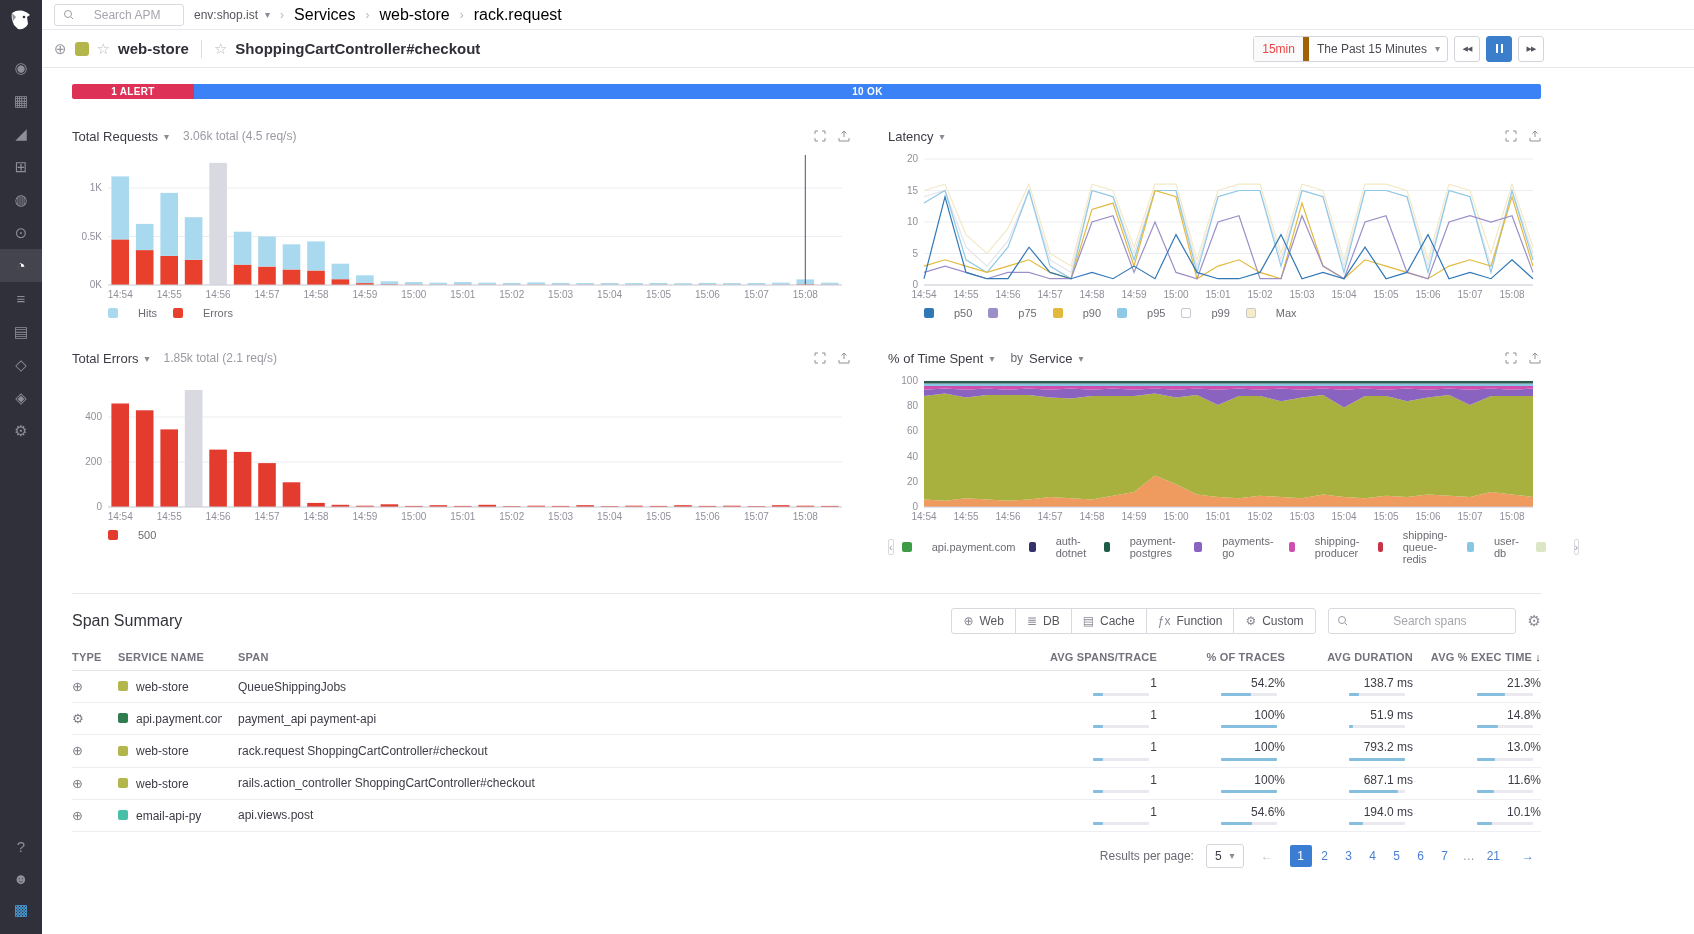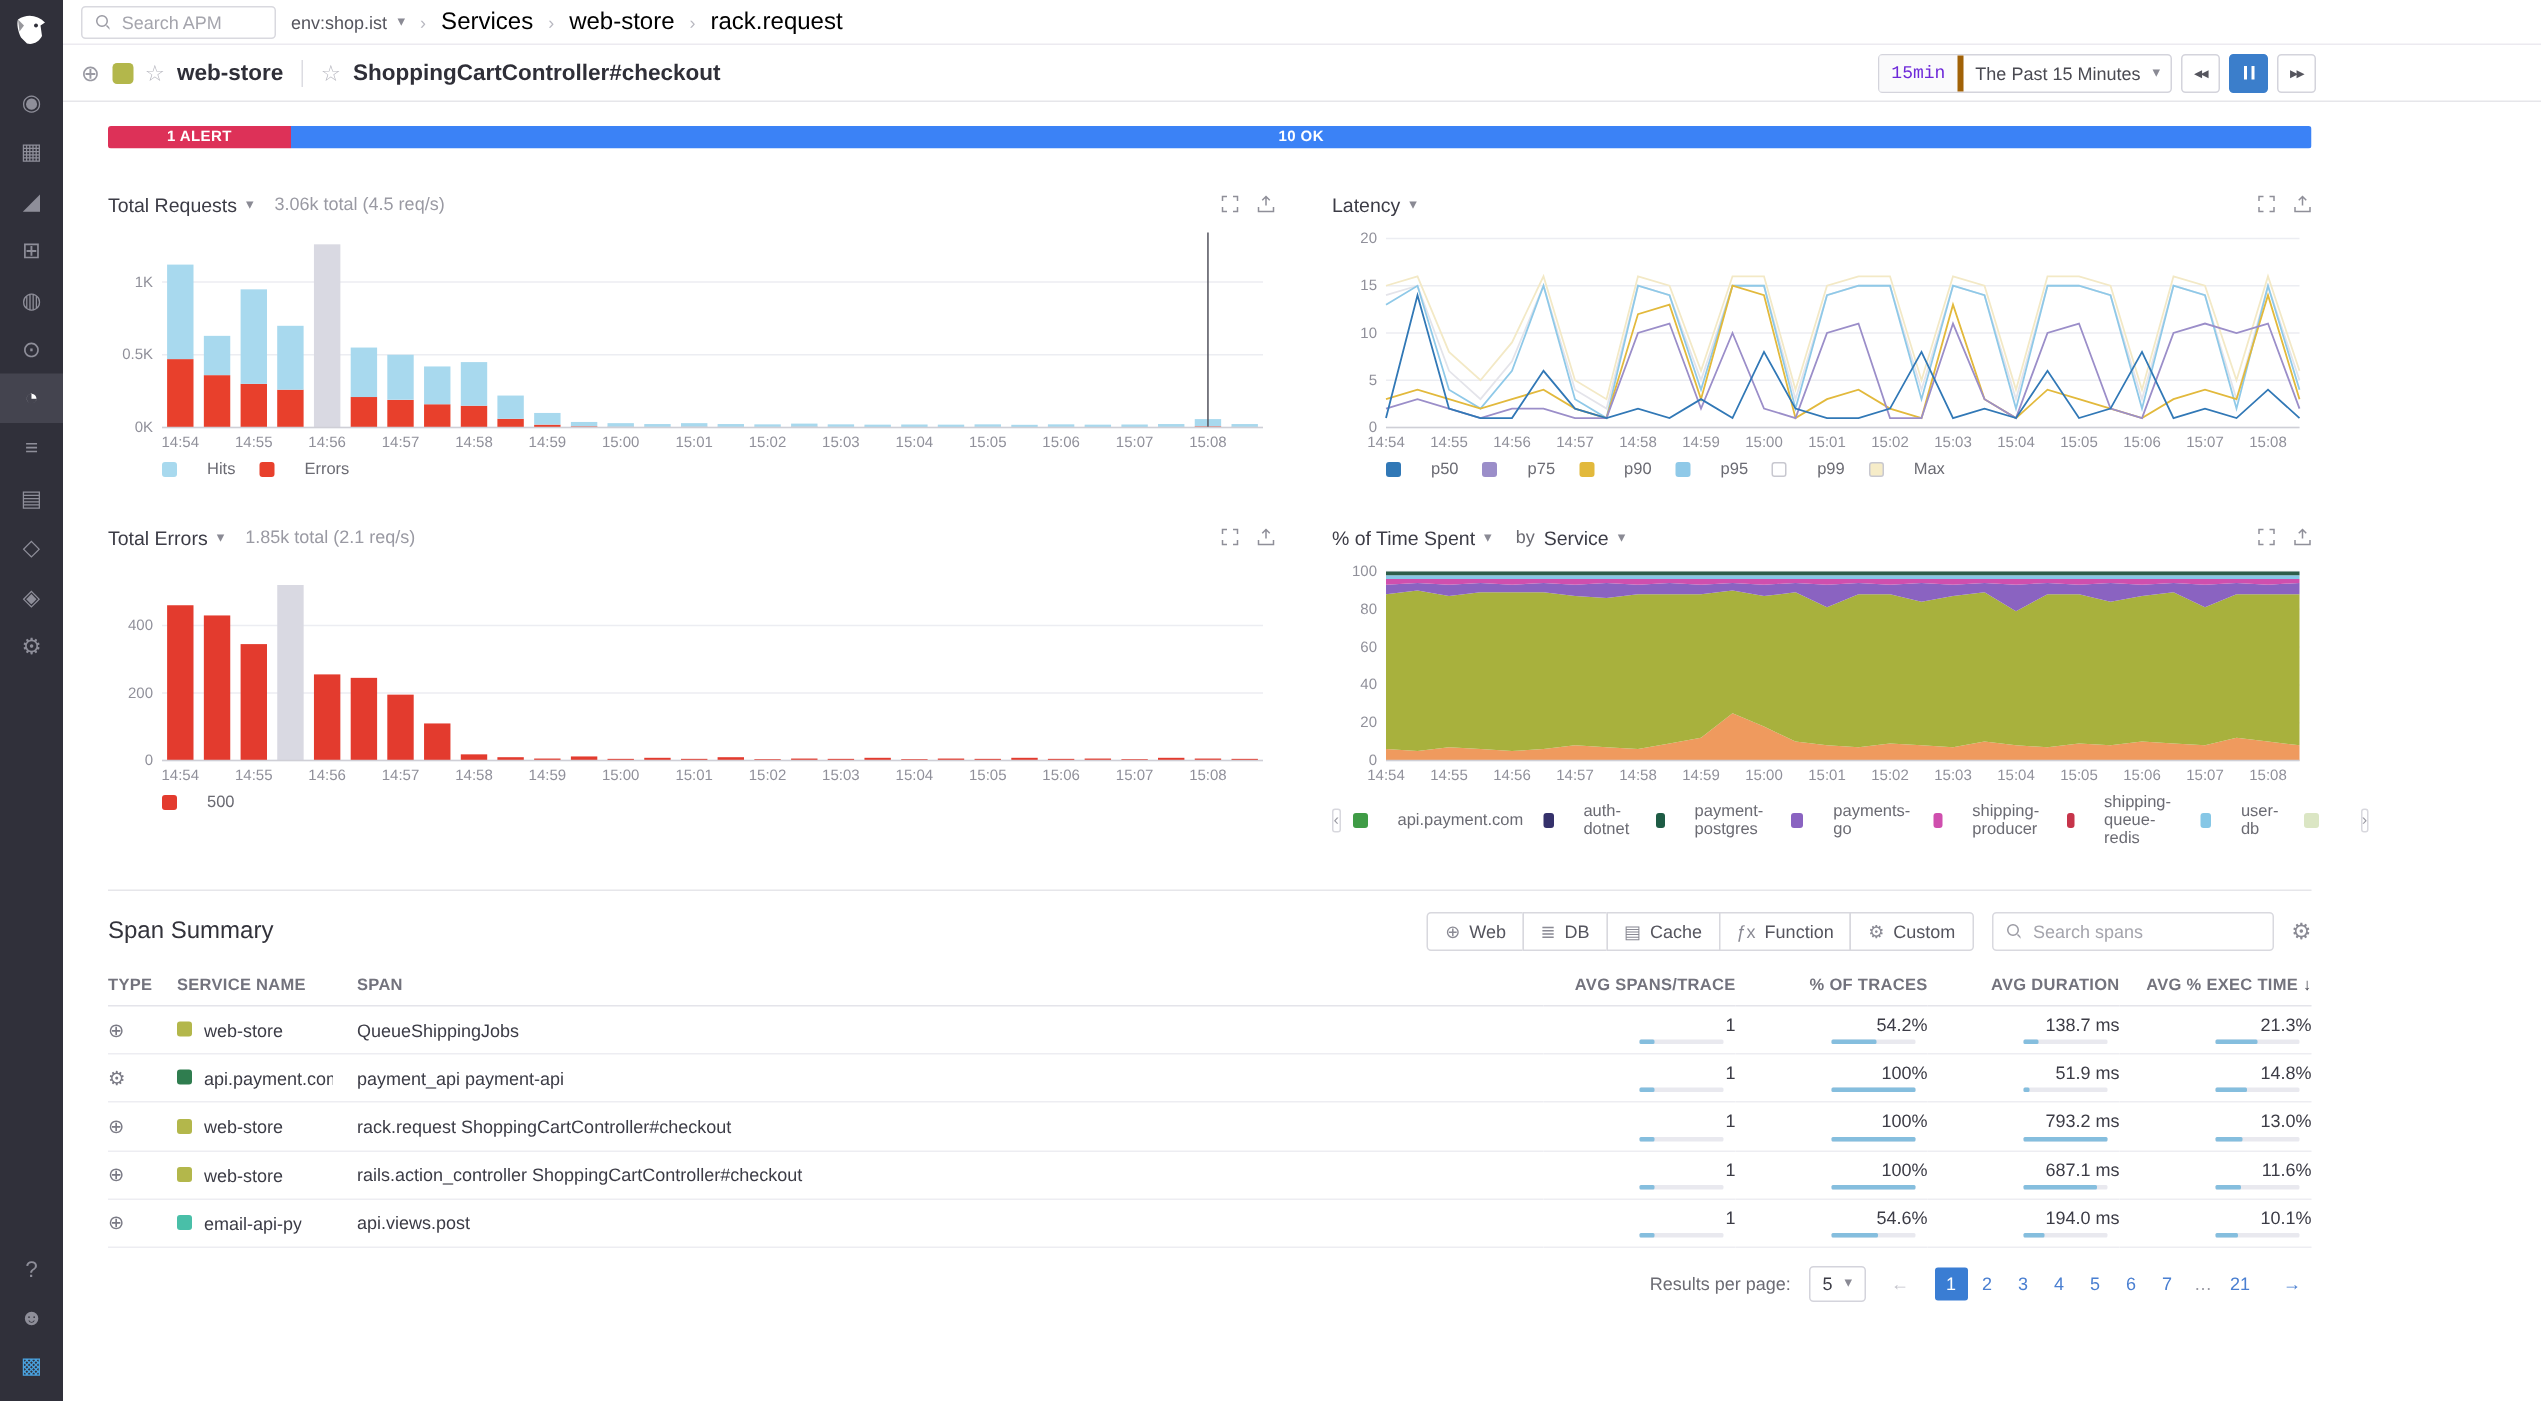--- a/index.html
+++ b/index.html
@@ -14,38 +14,38 @@
   .sbi.active { color:#fff; background:#44444f; }
   .sb-bottom { margin-top:auto; margin-bottom:10px; display:flex; flex-direction:column; gap:4px; align-items:center; }
   .sb-bottom .sbi { height:28px; }
   
   .main { margin-left:42px; }
   .topbar { height:30px; display:flex; align-items:center; gap:10px; padding:0 12px;
             border-bottom:1px solid #eceaf0; }
   .search-box { display:flex; align-items:center; gap:6px; border:1px solid #d9d9df; border-radius:3px;
                 height:22px; padding:0 8px; width:130px; background:#fff; }
   .search-box input { border:0; outline:0; font-size:12px; width:100%; color:#8b5cf6;
-                      font-family:"Liberation Sans",sans-serif; }
+                      font-family:"Liberation Sans",sans-serif;text-align:center; }
   .search-box input::placeholder { color:#a5a5ad; }
   .env { font-size:12px; color:#55555e; display:flex; gap:7px; align-items:center; cursor:pointer; }
   .caret { color:#8a8a94; font-size:10px; }
   .crumb { color:#000000; font-size:16px; text-decoration:none; cursor:pointer; }
   .crumb-sep { color:#b8b8c0; font-size:12px; }
   .svc-header { height:38px; display:flex; align-items:center; gap:8px; padding:0 12px;
                 border-bottom:1px solid #e6e6ea; }
   .globe { color:#9a9aa3; font-size:15px; }
   .sq-olive { width:14px; height:14px; border-radius:3px; background:#b3b74b; display:inline-block; }
   .star { color:#b8b8c0; font-size:15px; cursor:pointer; }
   .svc-header h1,.svc-header h2 { font-size:15px; font-weight:bold; color:#2f2f38; margin:0; }
   .vsep { width:1px; height:18px; background:#dcdce2; margin:0 4px; }
   .time-wrap { margin-left:auto; display:flex; gap:6px; align-items:center; margin-right:138px; }
   .time-select { border:1px solid #d4d4dc; border-radius:3px; height:26px; display:flex; align-items:center;
                  font-size:12px; color:#4a4a52; cursor:pointer; background:#fff; }
-  .badge15 { padding:0 8px; border-right:4px solid #a16207; height:100%; display:flex; align-items:center;
-             color:#6d28d9; background:#fafafb;font-family:Liberation Mono, monospace; }
+  .badge15 { padding:0 8px; border-right:6px solid #a16207; height:100%; display:flex; align-items:center;
+             color:#ef4444; background:#fafafb; }
   .ts-label { padding:0 8px; }
   .time-select .caret { margin-right:7px; }
   .pb { width:26px; height:26px; border:1px solid #d4d4dc; background:#fff; border-radius:3px; color:#55555e;
         font-size:7px; display:flex; align-items:center; justify-content:center; cursor:pointer; letter-spacing:-1px; }
   .pb.pause { background:#3b7ecb; border-color:#3b7ecb; }
   .pb.pause i { display:inline-block; width:2px; height:9px; background:#fff; margin:0 1.5px; }
   
   .content { margin:14px 0 0 30px; width:1469px; }
   .statusbar { display:flex; height:15px; border-radius:2px; overflow:hidden;margin-top:16px; }
   .statusbar .alert { width:8.3%; background:#dd3158; color:#fff; font-size:10px; font-weight:bold;

